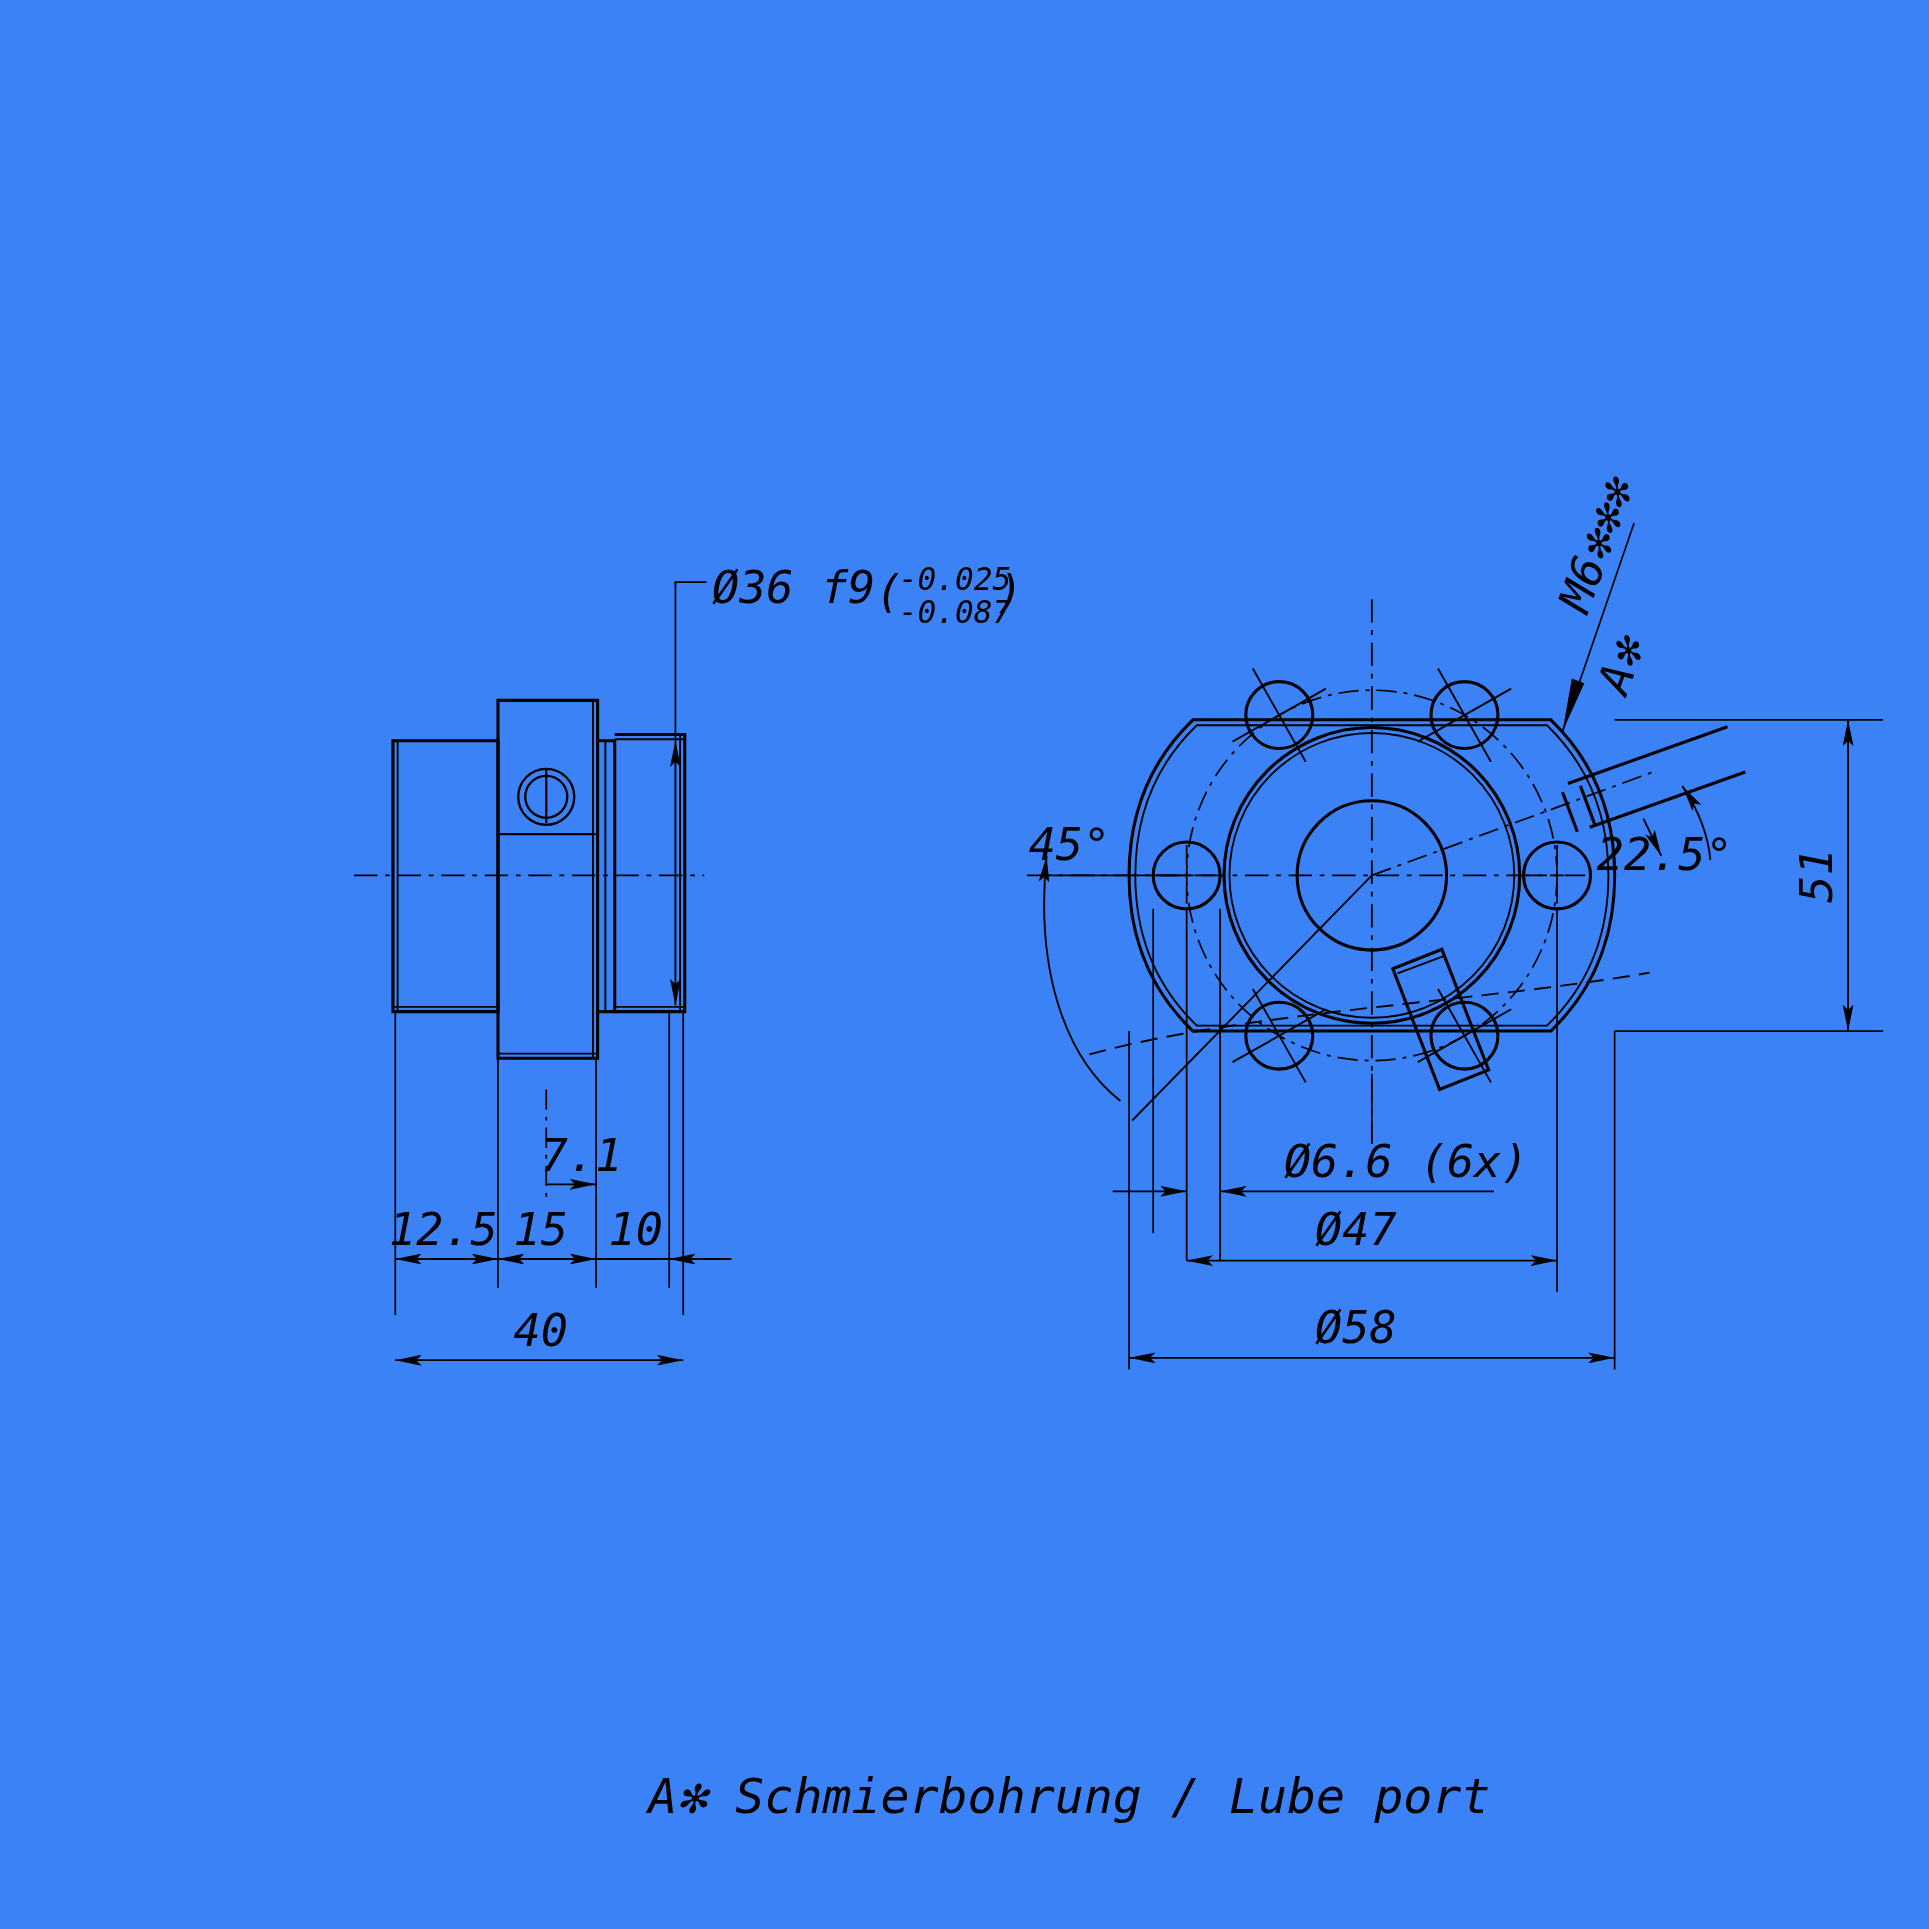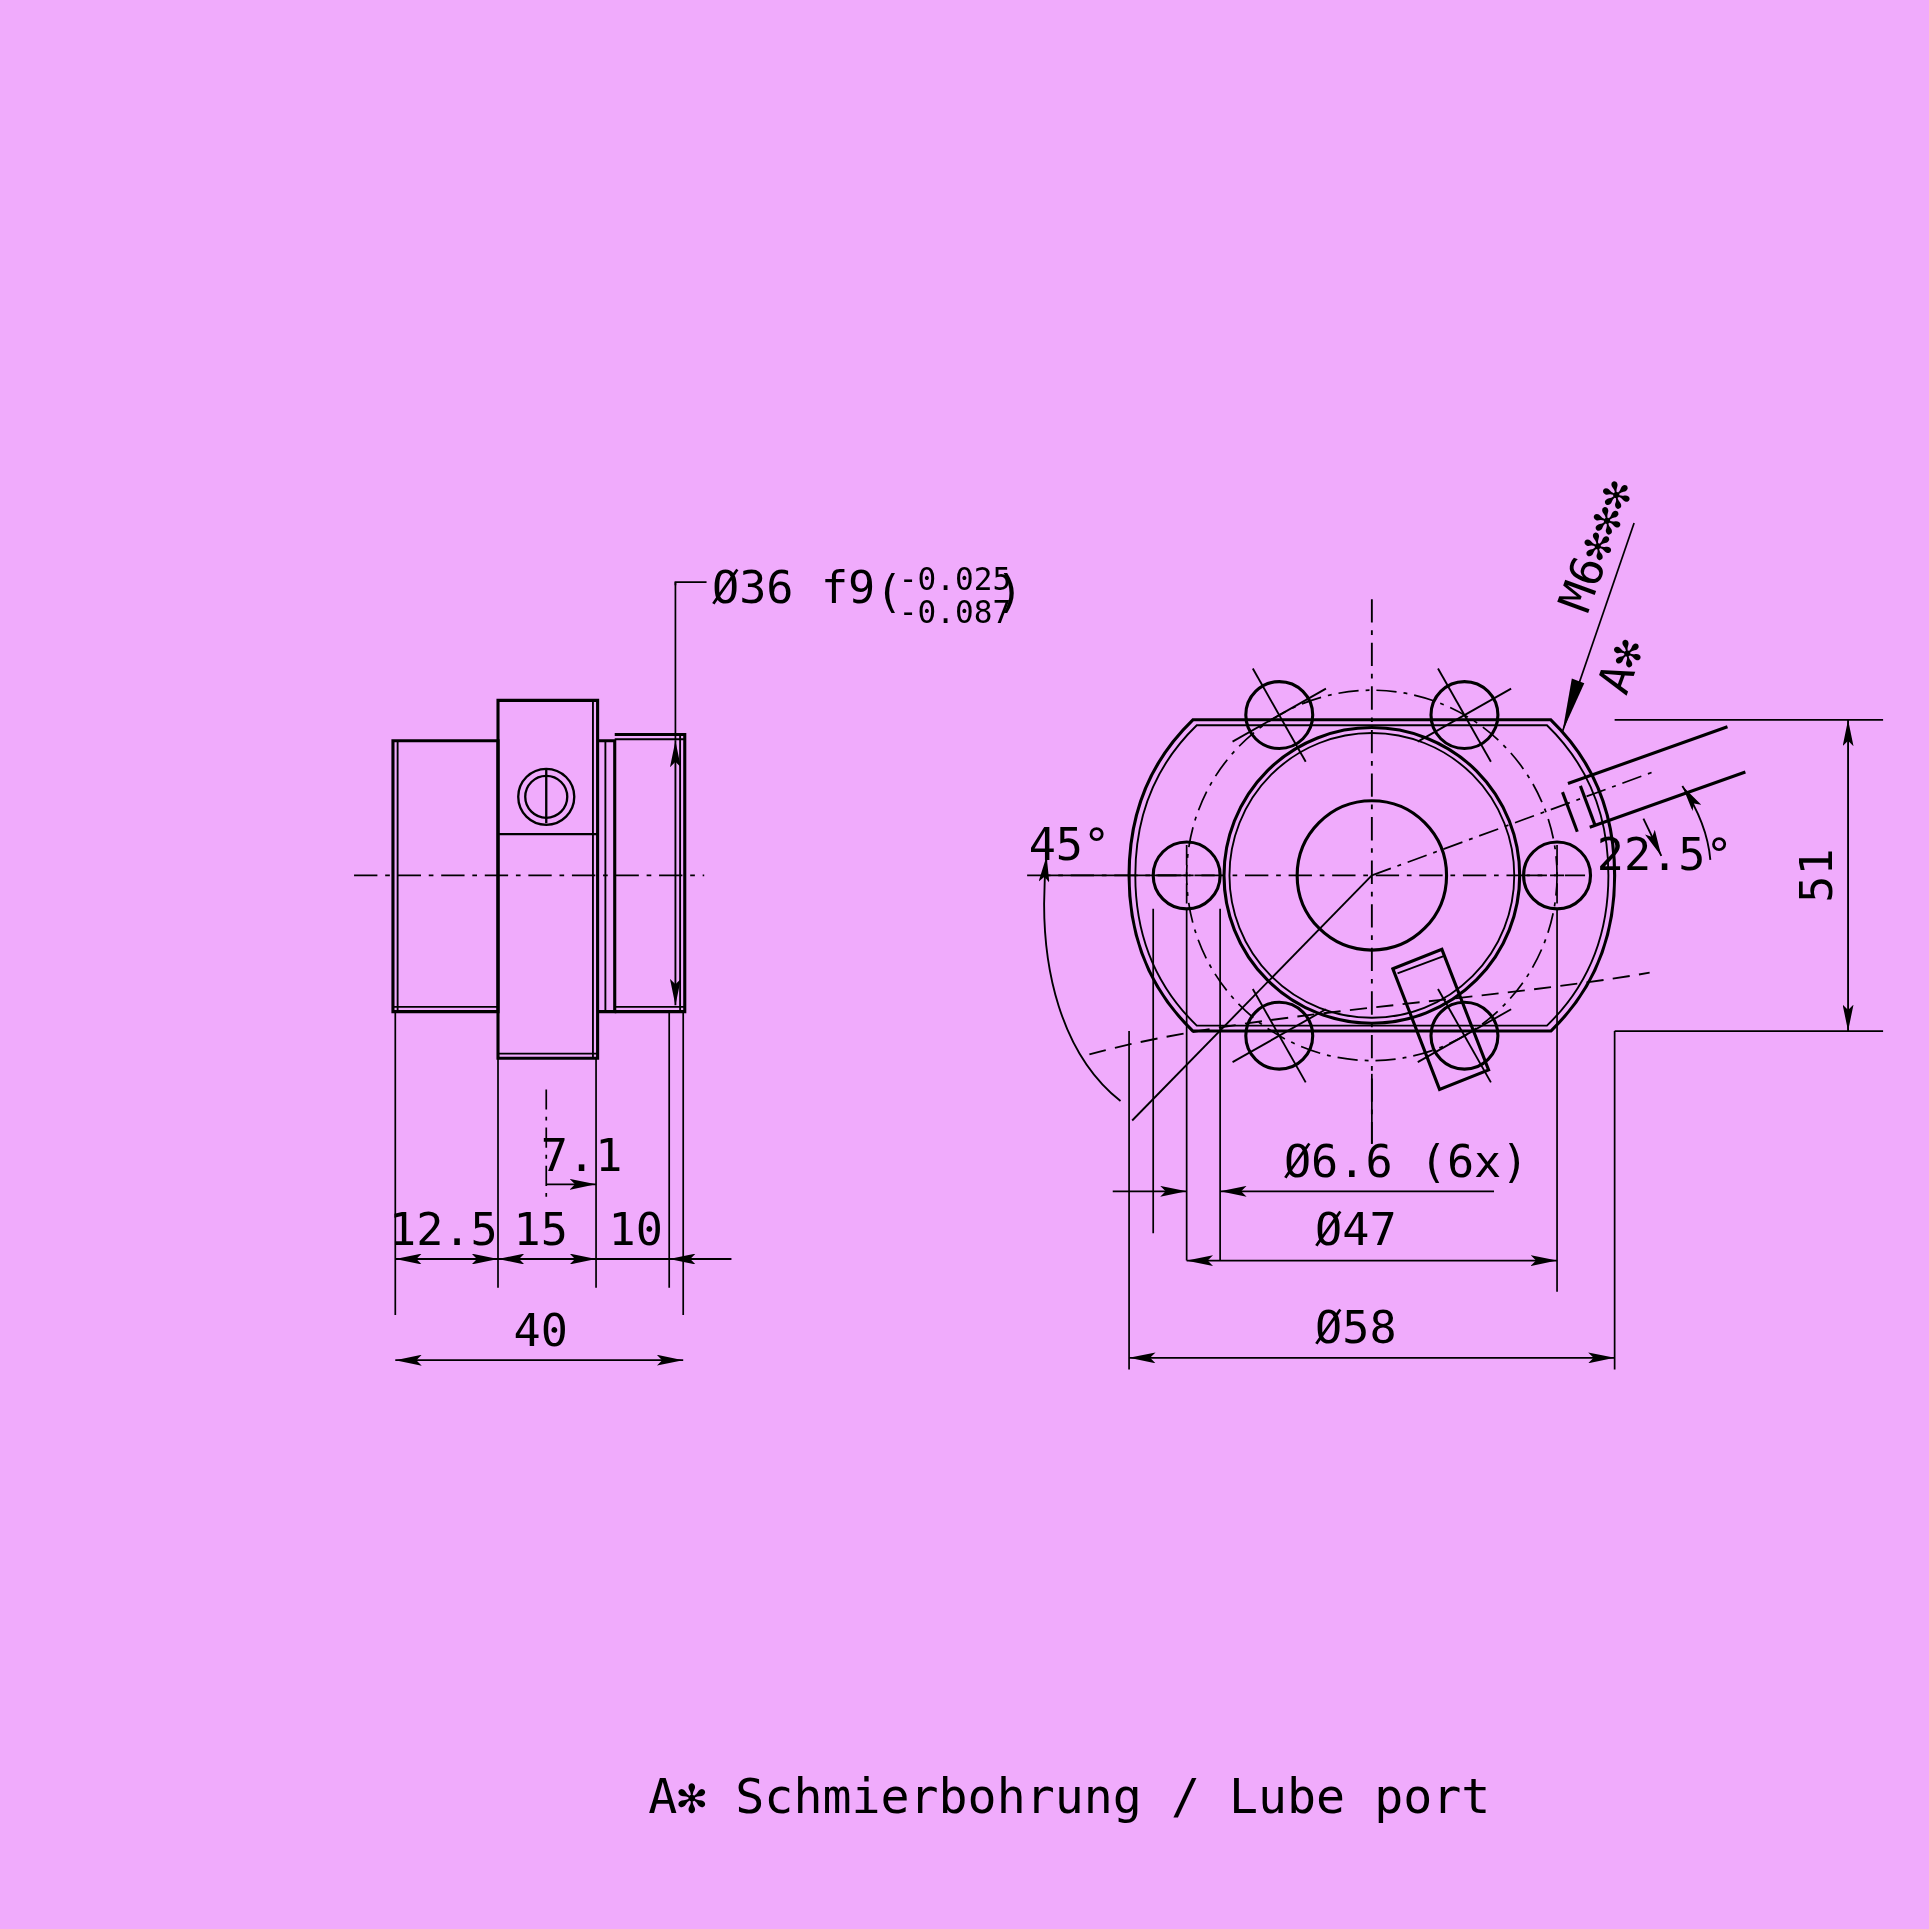--- a/index.html
+++ b/index.html
@@ -10,21 +10,22 @@
   body {
     width: 1929px;
     height: 1929px;
     font-family: "DejaVu Sans Mono", monospace;
     overflow: hidden;
   }
   #sheet {
     position: relative;
     width: 1929px;
     height: 1929px;
-    background: #f0abfc;
+    background: #3b82f6;
+    font-style: italic;
   }
   #drawing {
     position: absolute;
     left: 0;
     top: 0;
     width: 1929px;
     height: 1929px;
   }
   
   .solid-thick { fill: none; stroke: #000000; stroke-width: 4; stroke-linecap: butt; stroke-linejoin: miter; }

